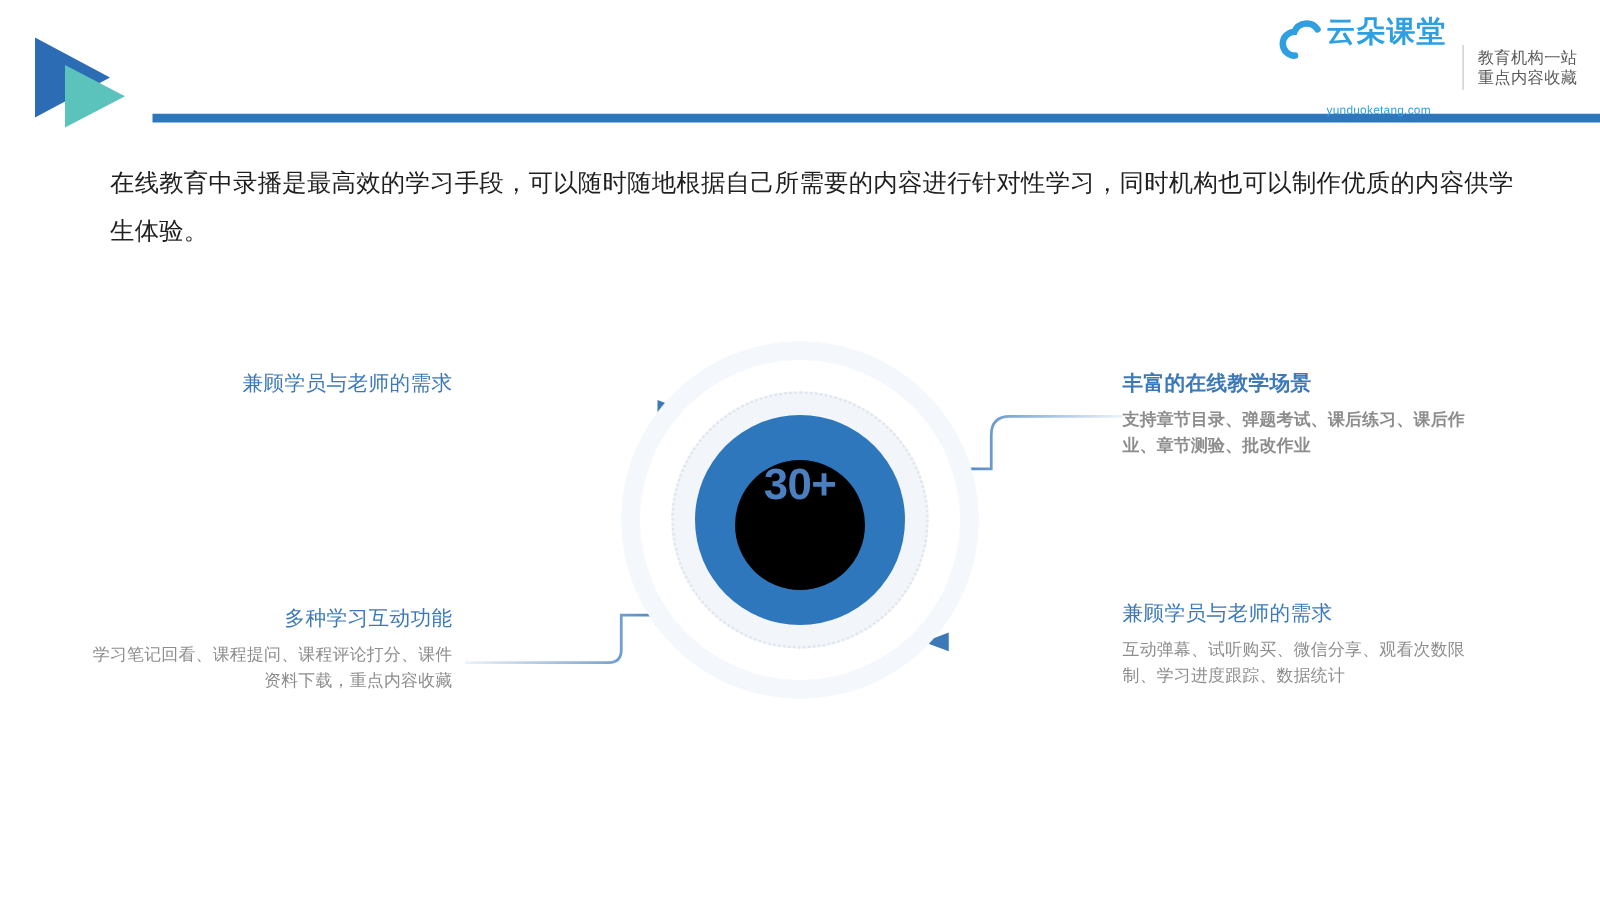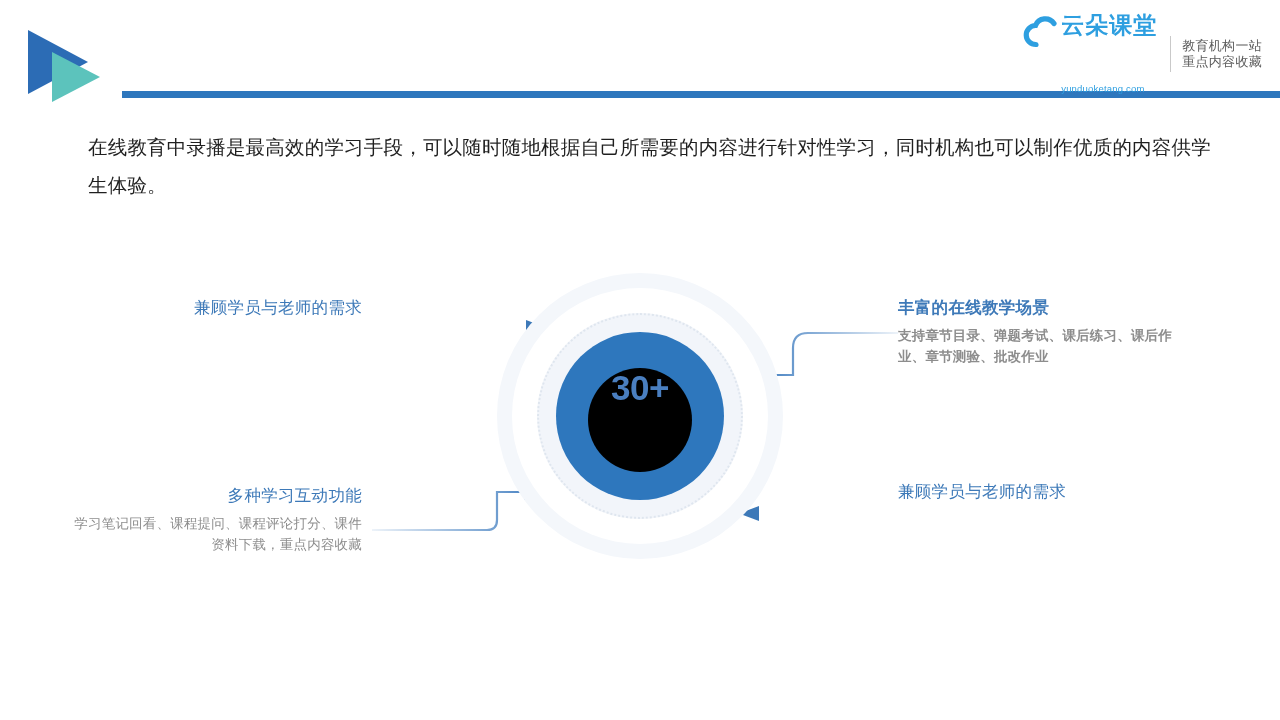--- a/index.html
+++ b/index.html
@@ -323,15 +323,16 @@
     <div class="quad-desc">学习笔记回看、课程提问、课程评论打分、课件资料下载，重点内容收藏</div>
   </div>
 
   <div class="quad right" id="quad-tr">
     <div class="quad-title">丰富的在线教学场景</div>
     <div class="quad-desc">支持章节目录、弹题考试、课后练习、课后作业、章节测验、批改作业</div>
   </div>
 
   <div class="quad right" id="quad-br">
     <div class="quad-title">兼顾学员与老师的需求</div>
+    <div class="quad-desc">互动弹幕、试听购买、微信分享、观看次数限制、学习进度跟踪、数据统计</div>
   </div>
 
 </div>
 
 </body></html>

